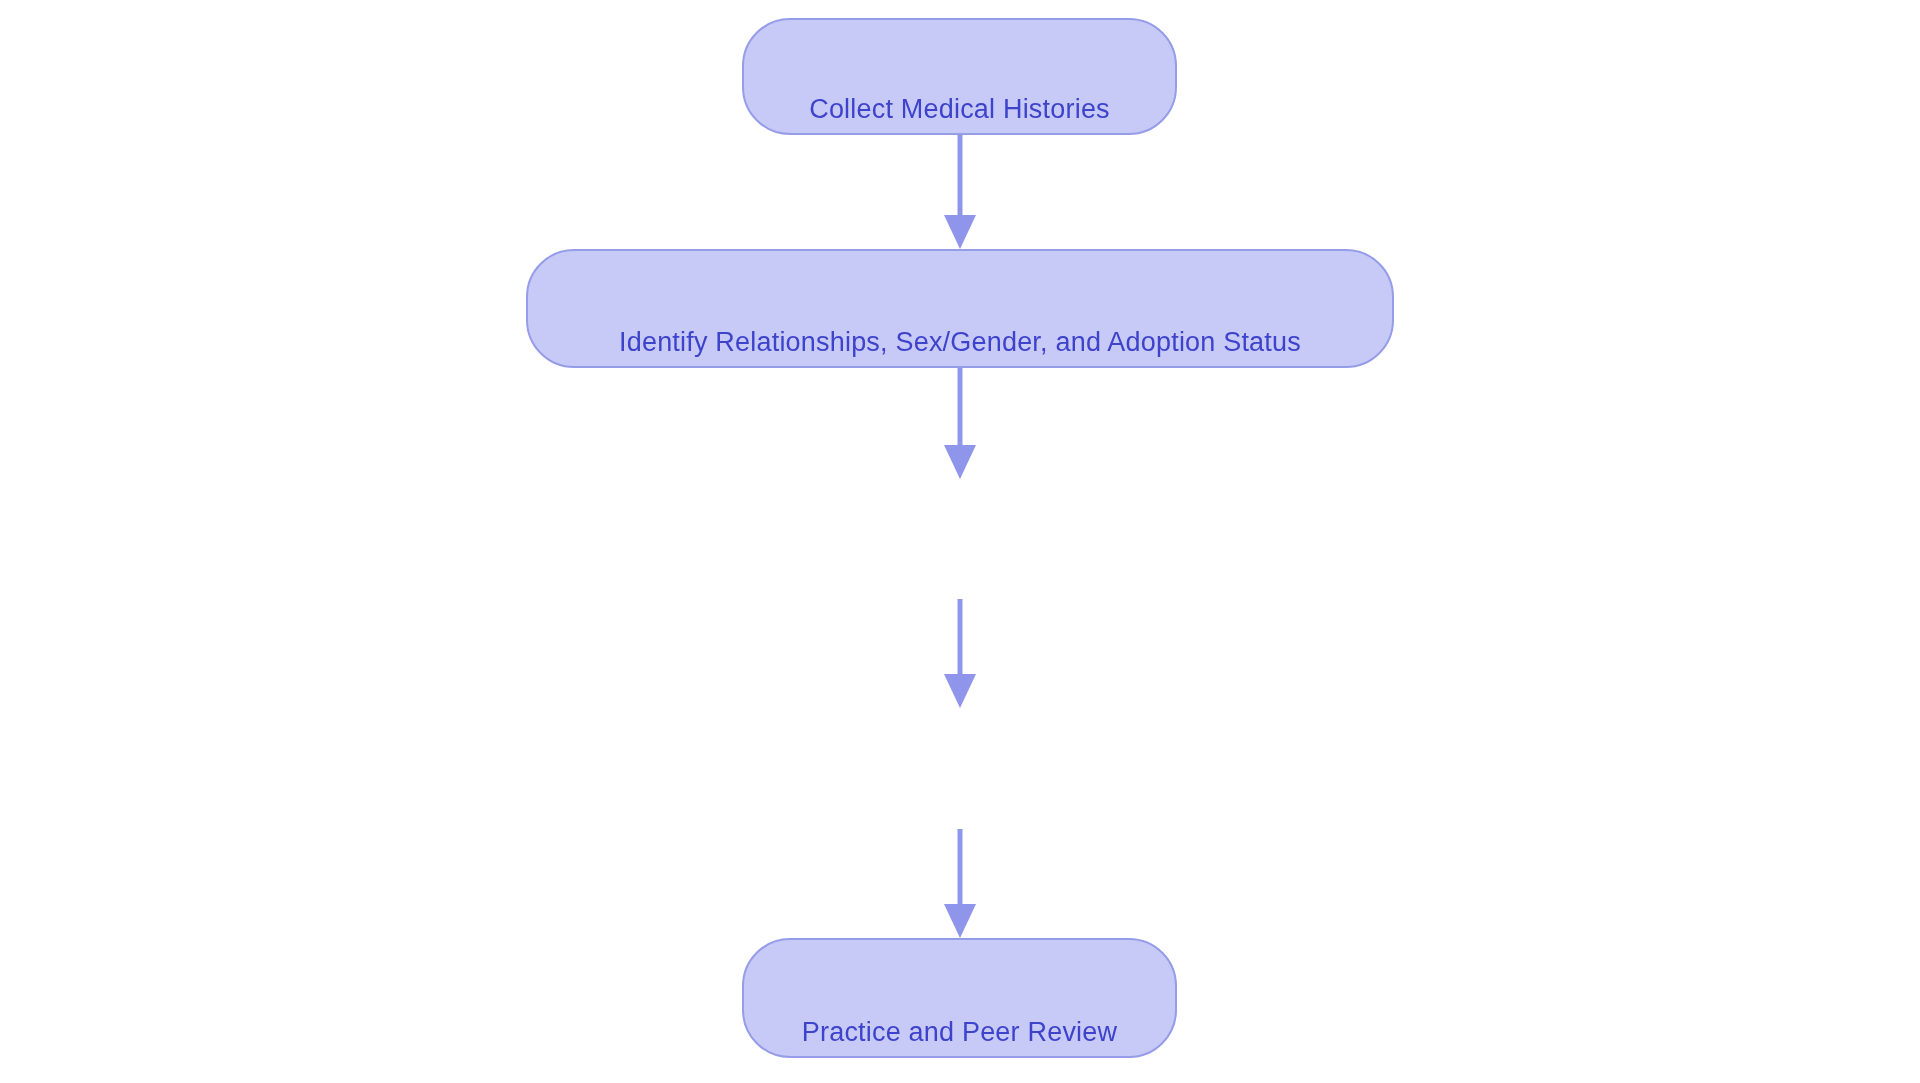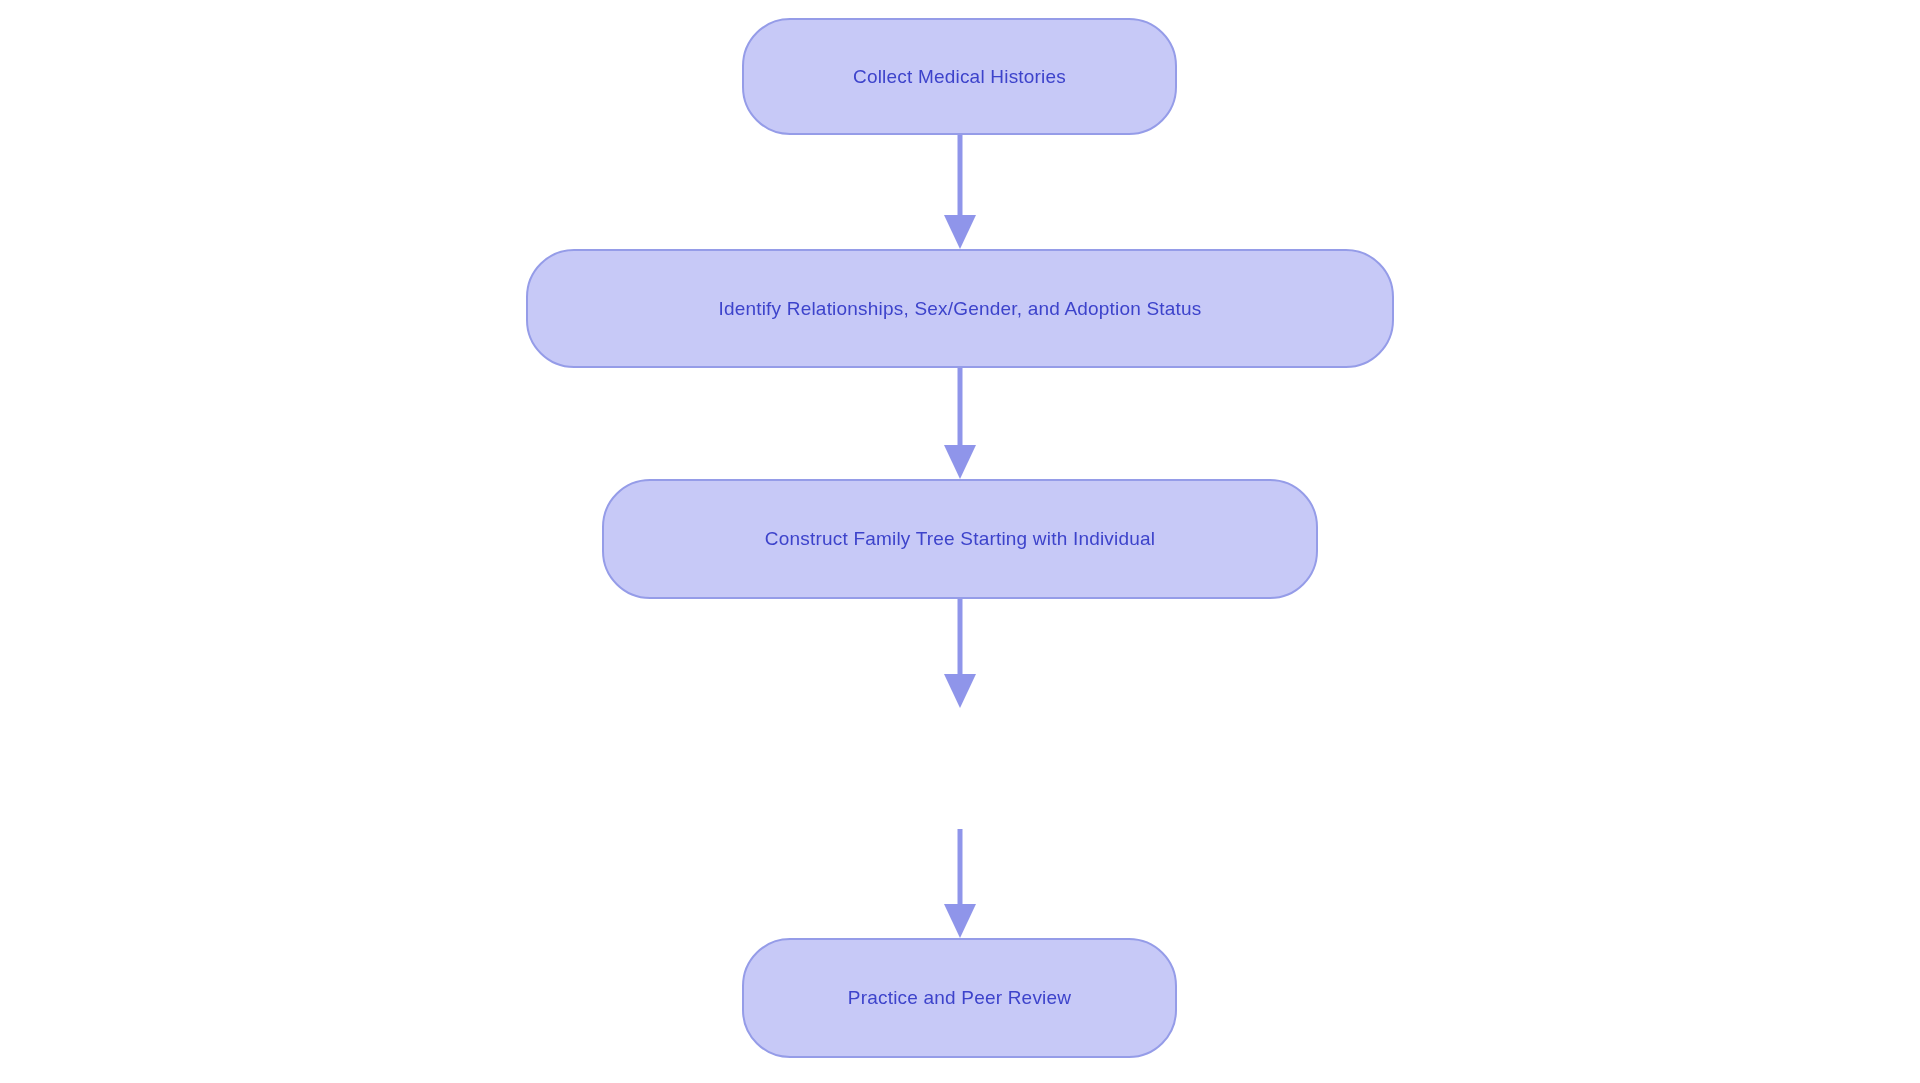--- a/index.html
+++ b/index.html
@@ -15,31 +15,31 @@
     position:relative;
     width:1920px;
     height:1083px;
     background:var(--background);
     font-family:"Liberation Sans", sans-serif;
     overflow:hidden;
   }
   .node{
     position:absolute;
     display:flex;
-    align-items:center;
+    align-items:flex-end;
     justify-content:center;
     text-align:center;
     background:var(--node-fill);
     border:2px solid var(--node-border);
     border-radius:48px;
     color:var(--node-text);
-    font-size:19px;
+    font-size:27px;
     font-weight:500;
     letter-spacing:0.2px;
-    padding:0 30px;
+    padding:8px 30px;
   }
   .node-1{left:742px; top:18px;  width:435px; height:117px;}
   .node-2{left:526px; top:249px; width:868px; height:119px;}
   .node-3{left:602px; top:479px; width:716px; height:120px;}
   .node-4{left:600px; top:708px; width:720px; height:121px;}
   .node-5{left:742px; top:938px; width:435px; height:120px;}
   .arrow{
     position:absolute;
     left:940px;
     width:40px;
@@ -70,23 +70,20 @@
     <span>Identify Relationships, Sex/Gender, and Adoption Status</span>
   </div>
 
   <div class="arrow arrow-2">
     <svg viewBox="0 0 40 111" preserveAspectRatio="none">
       <line x1="20" y1="0" x2="20" y2="83" stroke="var(--arrow)" stroke-width="5"></line>
       <polygon points="4,77 36,77 20,111" fill="var(--arrow)"></polygon>
     </svg>
   </div>
 
-  <div class="node node-3">
-    <span>Construct Family Tree Starting with Individual</span>
-  </div>
 
   <div class="arrow arrow-3">
     <svg viewBox="0 0 40 109" preserveAspectRatio="none">
       <line x1="20" y1="0" x2="20" y2="81" stroke="var(--arrow)" stroke-width="5"></line>
       <polygon points="4,75 36,75 20,109" fill="var(--arrow)"></polygon>
     </svg>
   </div>
 
 
   <div class="arrow arrow-4">

